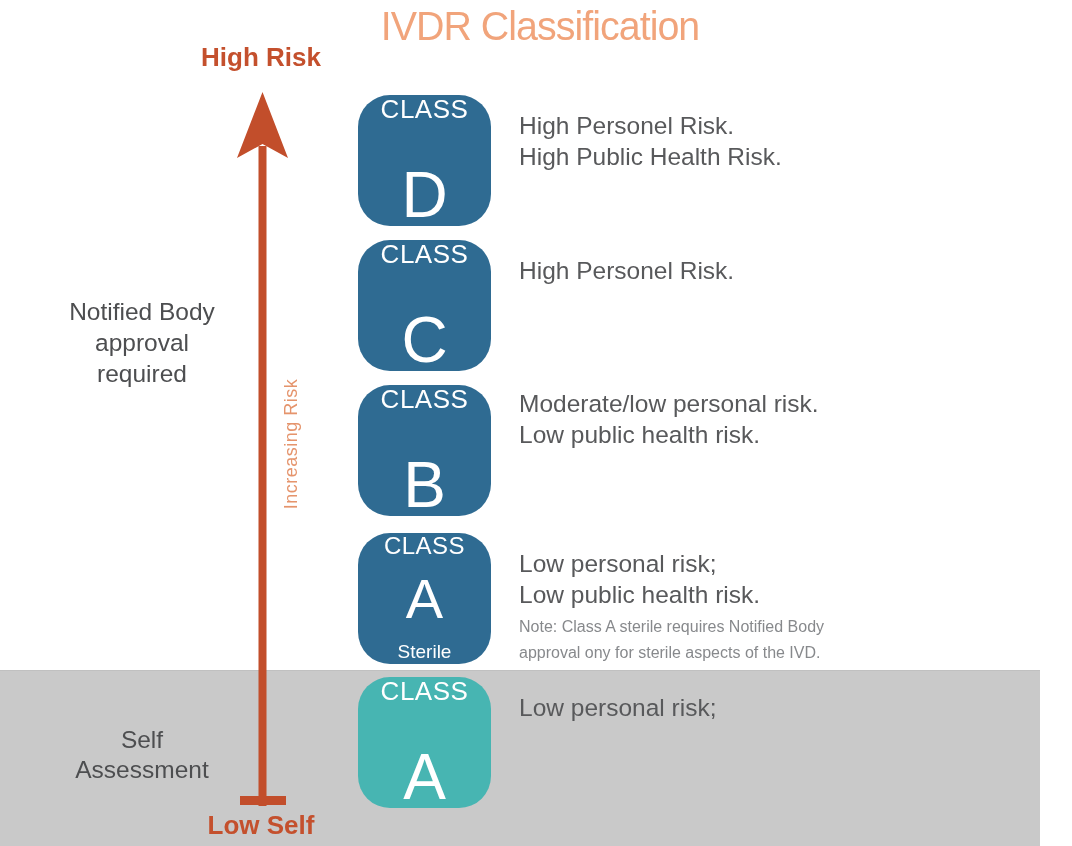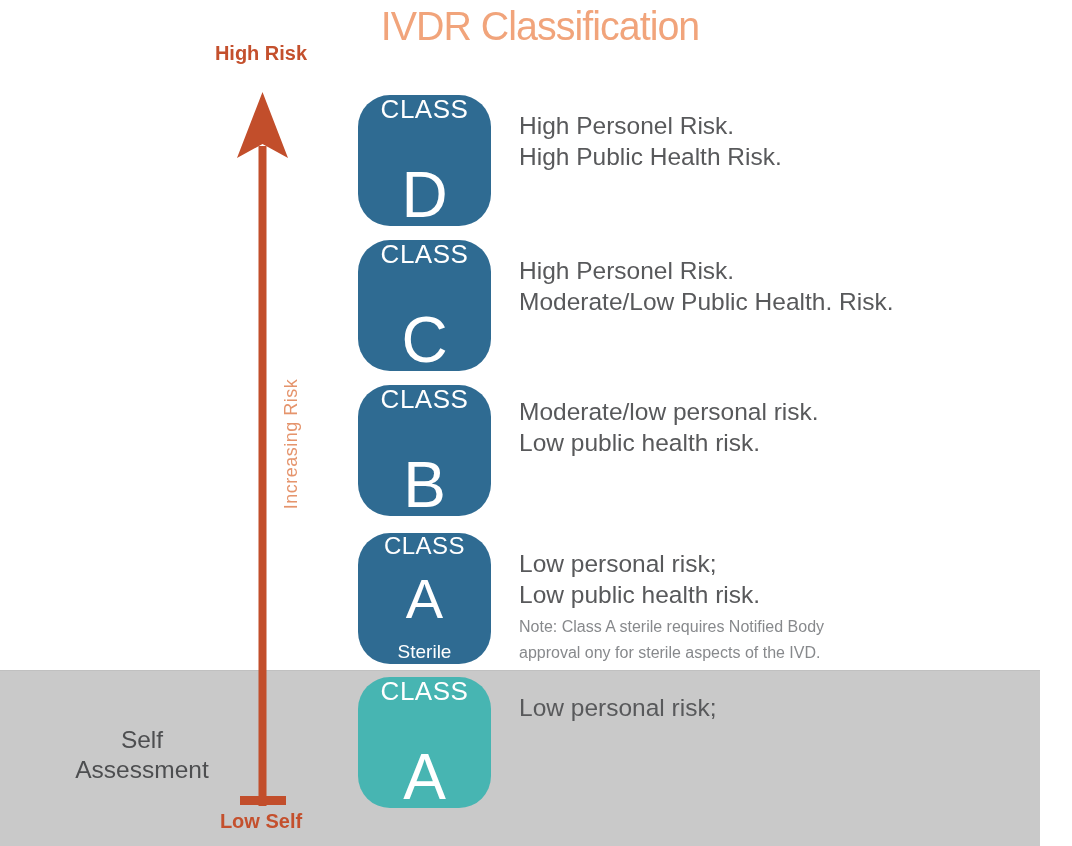--- a/index.html
+++ b/index.html
@@ -14,21 +14,21 @@
     background:#c9c9c9; border-top:1px solid #c0c0c0;
   }
   .title {
     position:absolute; left:8px; top:0px; width:1064px;
     text-align:center; font-size:41px; line-height:52px;
     color:#f1a47b; letter-spacing:-1px; font-weight:400;
     transform:scaleX(0.96); transform-origin:center;
   }
   .risk-label {
     position:absolute; width:120px; text-align:center;
-    font-size:20px; font-weight:bold; color:#c4502d;
+    font-size:26px; font-weight:bold; color:#c4502d;
   }
   .risk-label.high { left:201px; top:42px; }
   .risk-label.low  { left:201px; top:810px; }
   .increasing {
     position:absolute; left:211px; top:435px; width:160px; height:18px;
     line-height:18px; text-align:center; font-size:18px; color:#e5946c;
     transform:rotate(-90deg); transform-origin:center; letter-spacing:0.5px;
   }
   .arrow-svg { position:absolute; left:230px; top:88px; }
   .side-label {
@@ -52,21 +52,21 @@
   .class-box.sterile .letter { font-size:56px; line-height:52px; }
   .class-box.sterile .sub { font-size:19px; line-height:24px; }
   .desc {
     position:absolute; left:519px; width:470px;
     color:#58595b; font-size:24.5px; line-height:31px;
   }
   .desc span { display:block; }
   .desc .note { color:#87898c; font-size:16px; line-height:26px; margin-top:4px; }
   .top-d { top:95px; }  .desc-d { top:110px; }
   .top-c { top:240px; } .desc-c { top:255px; }
-  .top-b { top:385px; } .desc-b { top:396px; }
+  .top-b { top:385px; } .desc-b { top:388px; }
   .top-as { top:533px; } .desc-as { top:548px; }
   .top-a { top:677px; } .desc-a { top:692px; }
 </style>
 </head>
 <body>
 
 <div class="canvas">
 
   <div class="gray-band"></div>
 
@@ -75,20 +75,25 @@
   <div class="risk-label high">High Risk</div>
   <div class="risk-label low">Low Self</div>
   <div class="increasing">Increasing Risk</div>
 
   <svg class="arrow-svg" width="70" height="724" viewBox="0 0 70 724" aria-hidden="true">
     <rect x="28.5" y="58" width="8" height="660" fill="#c24e2b"></rect>
     <polygon points="32.5,4 7,70 32.5,56 58,70" fill="#c24e2b"></polygon>
     <rect x="10" y="708" width="46" height="9" fill="#c24e2b"></rect>
   </svg>
 
+  <div class="side-label notified">
+    <span>Notified Body</span>
+    <span>approval</span>
+    <span>required</span>
+  </div>
 
   <div class="side-label selfassess">
     <span>Self</span>
     <span>Assessment</span>
   </div>
 
   <div class="class-box box--blue top-d">
     <div class="word">CLASS</div>
     <div class="letter">D</div>
   </div>
@@ -96,21 +101,20 @@
     <span>High Personel Risk.</span>
     <span>High Public Health Risk.</span>
   </div>
 
   <div class="class-box box--blue top-c">
     <div class="word">CLASS</div>
     <div class="letter">C</div>
   </div>
   <div class="desc desc-c">
     <span>High Personel Risk.</span>
-    <span>Moderate/Low Public Health. Risk.</span>
   </div>
 
   <div class="class-box box--blue top-b">
     <div class="word">CLASS</div>
     <div class="letter">B</div>
   </div>
   <div class="desc desc-b">
     <span>Moderate/low  personal risk.</span>
     <span>Low public health risk.</span>
   </div>

